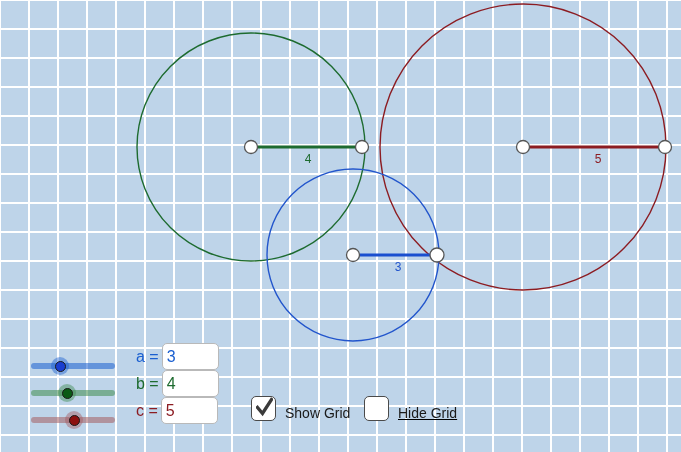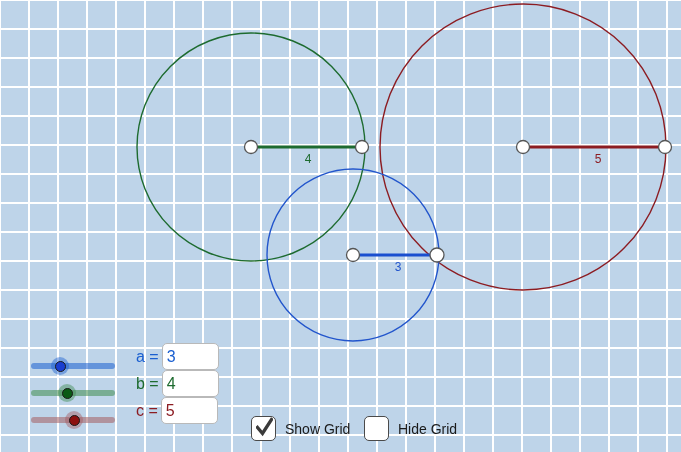--- a/index.html
+++ b/index.html
@@ -102,22 +102,21 @@
     display: flex;
     align-items: center;
     padding-left: 4px;
     font-size: 16px;
     line-height: 1;
   }
   
   .checkbox-item {
     position: absolute;
     display: flex;
-    align-items: center;
-    margin-top: 20px;
+    align-items: flex-end;
   }
   .checkbox {
     width: 25px;
     height: 25px;
     background: #ffffff;
     border: 1.6px solid #4a4a4a;
     border-radius: 5px;
     box-sizing: border-box;
     position: relative;
     flex: none;
@@ -205,18 +204,18 @@
 
   <div class="checkbox-item" style="left:251px; top:396px;">
     <span class="checkbox">
       <svg class="tick" viewBox="0 0 17 21">
         <path d="M1.5 10.5 L6.5 16.5 L15.5 2.5" fill="none" stroke="#3a3a3a" stroke-width="3.4" stroke-linecap="square" stroke-linejoin="miter"></path>
       </svg>
     </span>
     <span class="checkbox-label">Show Grid</span>
   </div>
 
-  <div class="checkbox-item" style="left:364px; top:396px;">
+  <div class="checkbox-item" style="left:364px; top:396px;text-decoration:underline;">
     <span class="checkbox"></span>
     <span class="checkbox-label">Hide Grid</span>
   </div>
 
 </div>
 
 </body></html>

